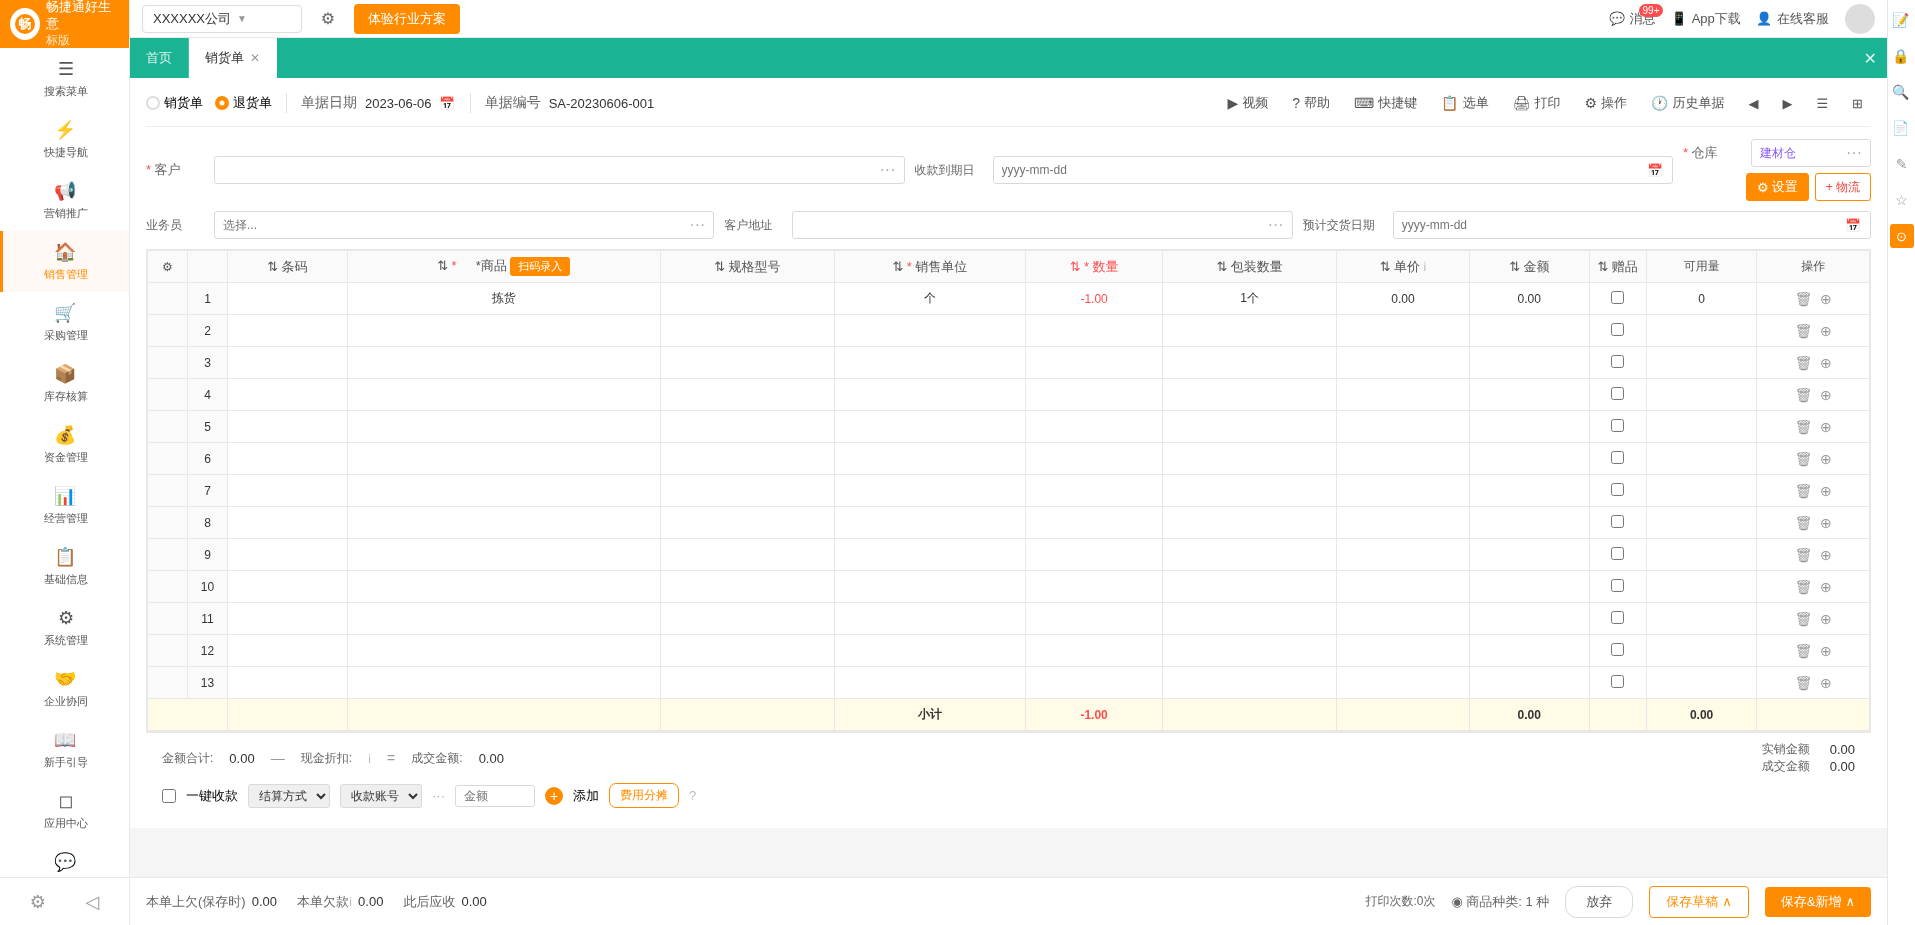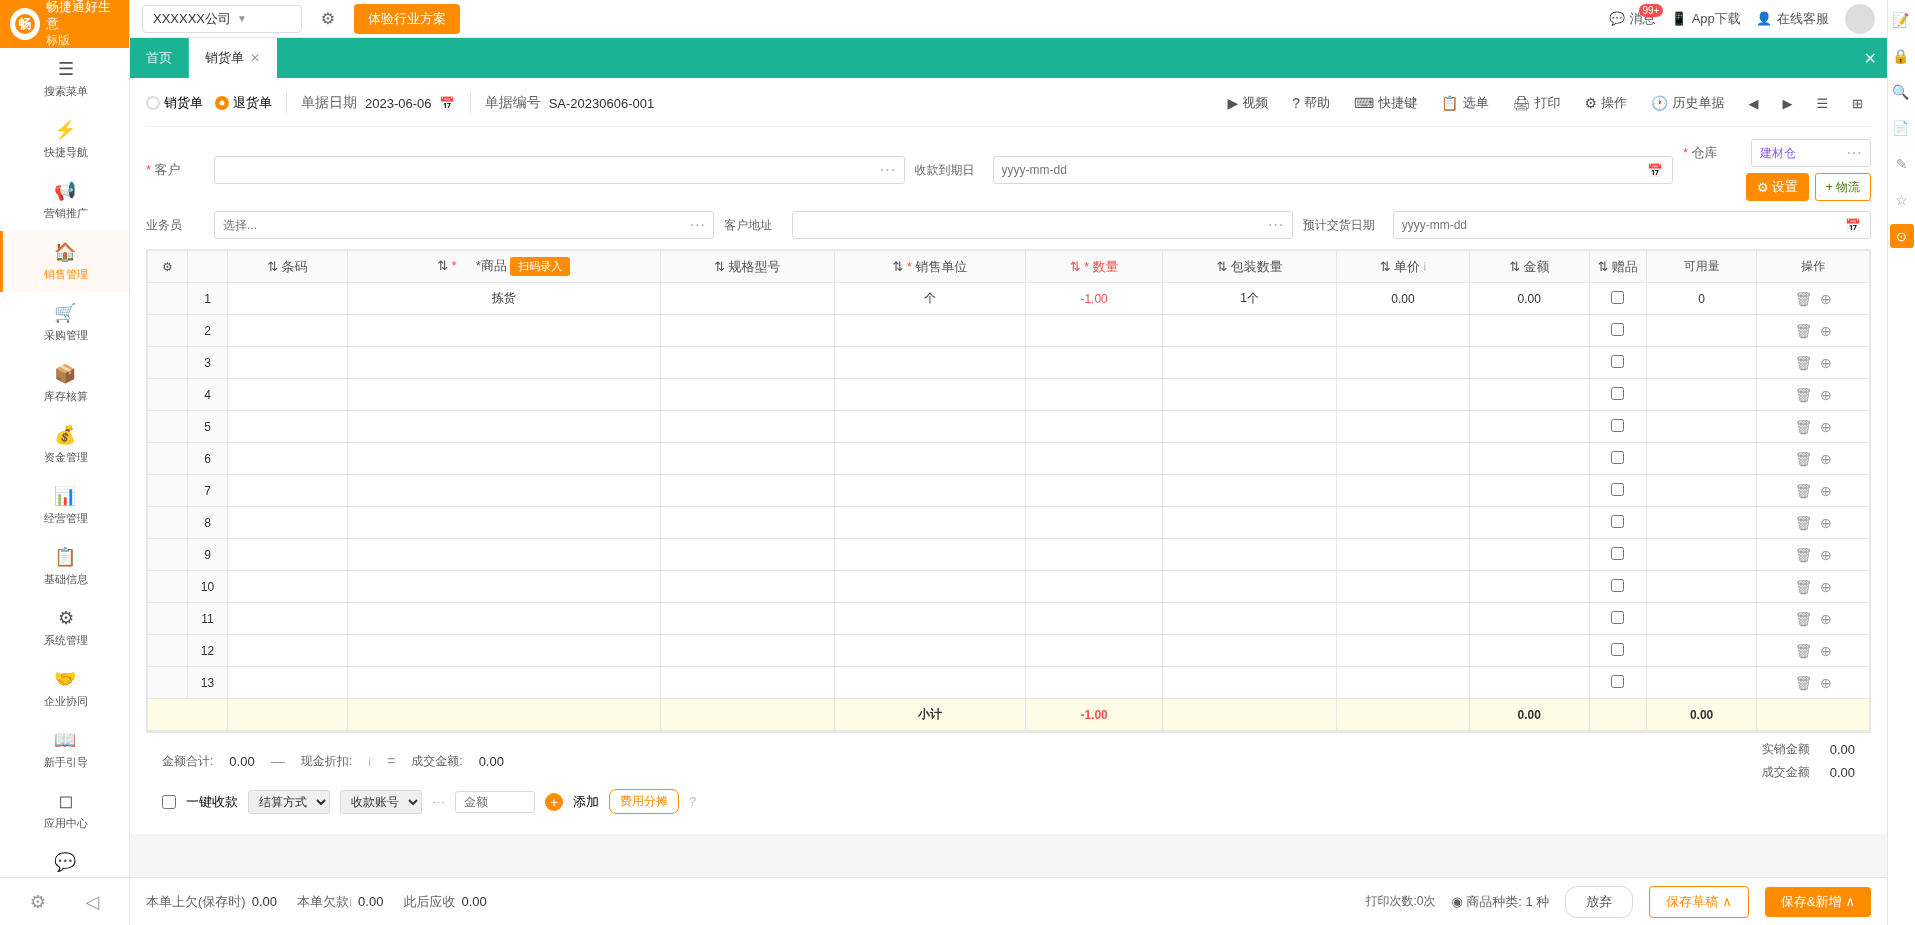--- a/index.html
+++ b/index.html
@@ -281,21 +281,21 @@
       border-radius: 3px;
       padding: 4px 10px;
       cursor: pointer;
       font-size: 12px;
       display: flex;
       align-items: center;
       gap: 3px;
     }
     .logistics-btn {
       background: #fff;
-      color: #4d7c0f;
+      color: #ef4444;
       border: 1px solid #ff8c00;
       border-radius: 3px;
       padding: 4px 10px;
       cursor: pointer;
       font-size: 12px;
       display: flex;
       align-items: center;
       gap: 3px;
     }
     .remark-row {
@@ -1045,21 +1045,21 @@
             <span class="amount-label">金额合计:</span>
             <span class="amount-value">0.00</span>
             <span class="minus-icon">—</span>
             <span class="amount-label">现金折扣:</span>
             <span class="info-icon">ℹ</span>
             <span class="equal-icon">=</span>
             <span class="amount-label">成交金额:</span>
             <span class="amount-value">0.00</span>
             <div style="flex:1;"></div>
 
-            <div style="display:flex;flex-direction:column;align-items:flex-end;gap:6px;">
+            <div style="display:flex;flex-direction:column;align-items:flex-end;gap:0;">
               <div style="display:flex;gap:20px;align-items:center;">
                 <span class="amount-label">实销金额</span>
                 <span class="amount-value">0.00</span>
               </div>
               <div style="display:flex;gap:20px;align-items:center;">
                 <span class="amount-label">成交金额</span>
                 <span class="amount-value">0.00</span>
               </div>
             </div>
           </div>

